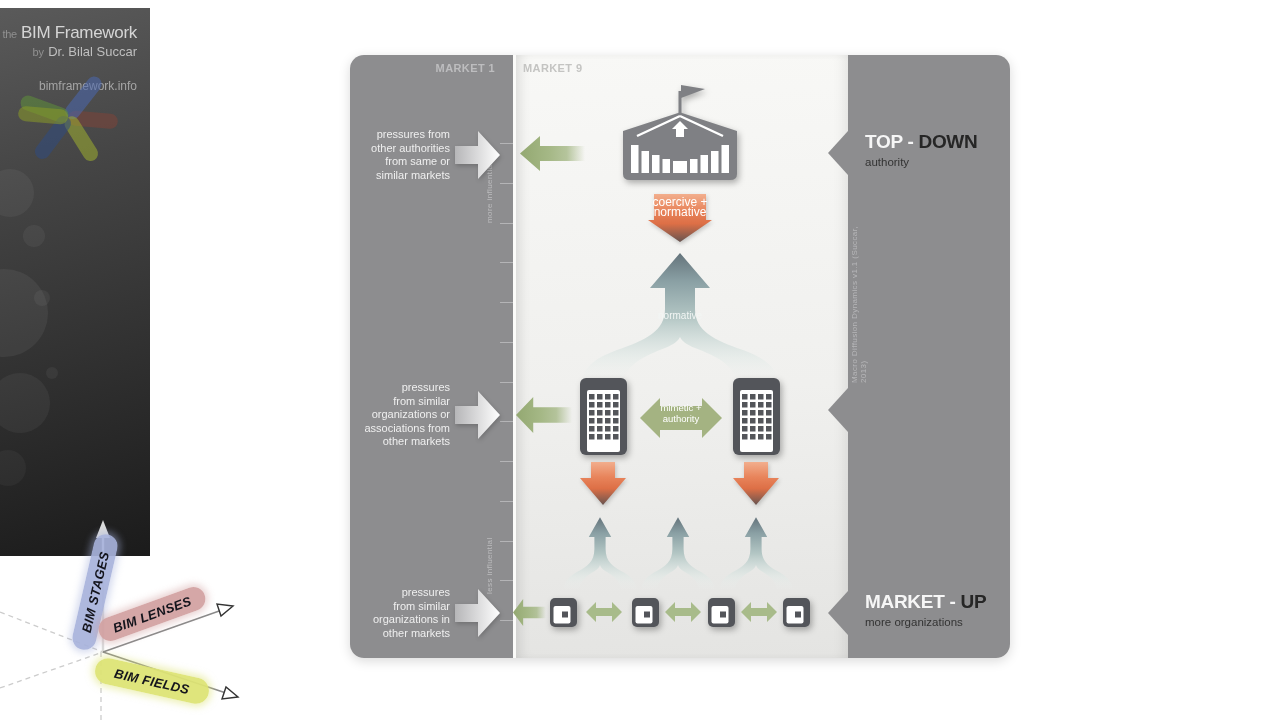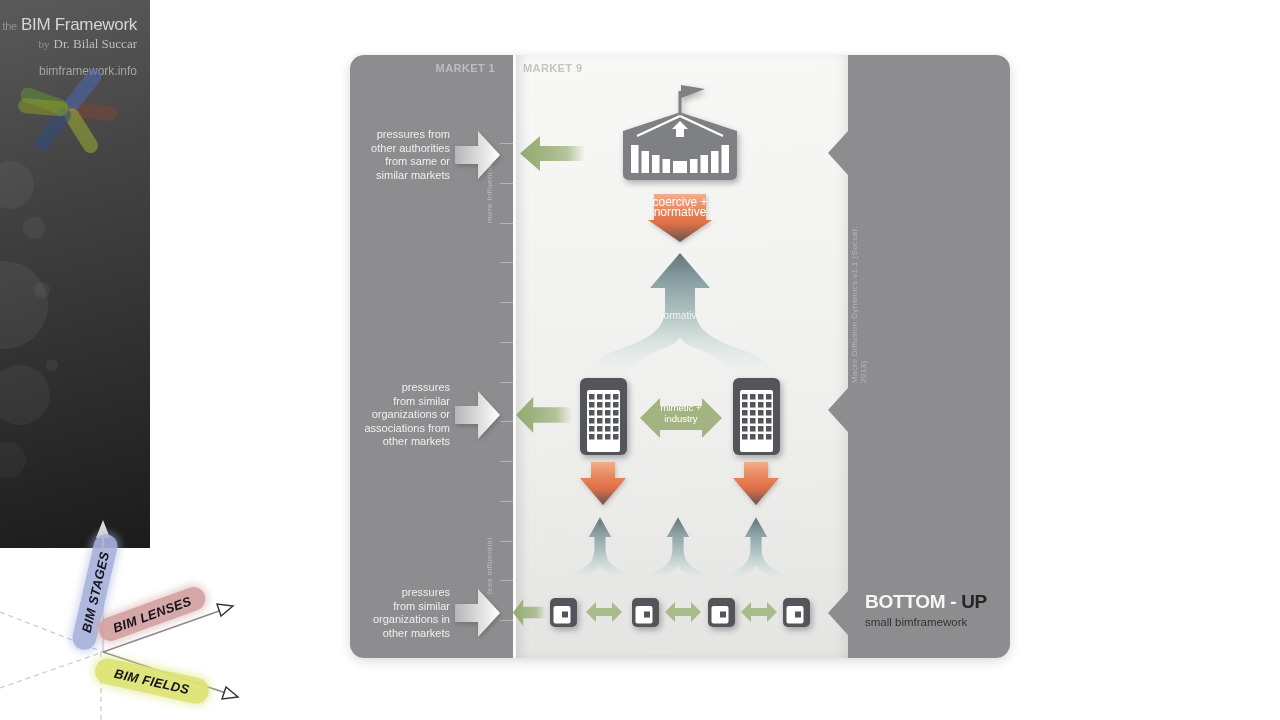--- a/index.html
+++ b/index.html
@@ -2,27 +2,27 @@
 <html><head>
 <meta charset="utf-8">
 <style>
   * { margin:0; padding:0; box-sizing:border-box; }
   html,body { width:1280px; height:720px; background:#ffffff; overflow:hidden;
               font-family:"Liberation Sans", sans-serif; }
   .abs { position:absolute; }
   .pre { white-space:pre-line; }
 
   
-  #sidebar { position:absolute; left:0; top:0; width:150px; height:548px;
+  #sidebar { position:absolute; left:0; top:8px; width:150px; height:548px;
              background:linear-gradient(165deg,#5a5a5a 0%,#454545 30%,#333333 60%,#1b1b1b 100%); }
   #brand { position:absolute; top:14px; right:13px; text-align:right; line-height:1.25; }
   #brand .l1 { color:#d5d5d5; font-size:17px; letter-spacing:-0.3px; }
   #brand .l1 .sm, #brand .l2 .sm { color:#909090; font-size:11px; margin-right:4px; }
-  #brand .l2 { color:#bfbfbf; font-size:13px; margin-top:1px;font-family:Liberation Serif, serif; }
-  #brand .l3 { color:#a5a5a5; font-size:12px; margin-top:11px; }
+  #brand .l2 { color:#bfbfbf; font-size:13px; margin-top:1px; }
+  #brand .l3 { color:#a5a5a5; font-size:12px; margin-top:18px; }
   .petal { position:absolute; left:68px; top:102px; width:50px; height:15px;
            border-radius:9px; transform-origin:0 50%; opacity:.55; }
 
   
   #axes { position:absolute; left:0; top:500px; width:260px; height:220px; }
   .pill { position:absolute; display:flex; align-items:center; justify-content:center;
           border-radius:14px; font-style:italic; font-weight:bold; font-size:13px;
           color:#14141c; letter-spacing:.3px; }
   #pill-stages { left:36px; top:580px; width:118px; height:24px; transform:rotate(-77deg);
                  background:rgba(167,178,219,.92); box-shadow:0 0 7px 3px rgba(167,178,219,.45); }
@@ -306,21 +306,21 @@
         <rect x="17" y="56" width="5.5" height="5.5"></rect>
         <rect x="25" y="56" width="5.5" height="5.5"></rect>
         <rect x="33" y="56" width="5.5" height="5.5"></rect>
     </g>
   </svg>
 
   <svg class="abs" style="left:290px; top:341px" width="82" height="44" viewBox="0 0 82 44">
     <polygon points="0,22 20,2 20,10 62,10 62,2 82,22 62,42 62,34 20,34 20,42" fill="#a4b382"></polygon>
   </svg>
   <div class="arrow-text pre" id="txt-mimetic">mimetic +
-industry</div>
+authority</div>
 
   <svg class="abs softshadow" style="left:230px; top:407px" width="46" height="43" viewBox="0 0 46 43">
       <polygon points="11,0 35,0 35,16 46,16 23,43 0,16 11,16" fill="url(#gradOrange)"></polygon>
     </svg>
   <svg class="abs softshadow" style="left:383px; top:407px" width="46" height="43" viewBox="0 0 46 43">
       <polygon points="11,0 35,0 35,16 46,16 23,43 0,16 11,16" fill="url(#gradOrange)"></polygon>
     </svg>
 
   <svg class="abs" style="left:207px; top:461px" width="86" height="74" viewBox="0 0 230 130" preserveAspectRatio="none">
     <path d="M115,2 L145,37 L130,37 L130,58 C130,80 149,89 178,99 C202,108 211,117 213,130 L171,130 C169,114 151,105 130,97 C121,93.5 117,90 115,86 C113,90 109,93.5 100,97 C79,105 61,114 59,130 L17,130 C19,117 28,108 52,99 C81,89 100,80 100,58 L100,37 L85,37 Z" fill="url(#gradMerge)"></path>
@@ -360,17 +360,21 @@
       <polygon points="0,12 10,2 10,8 26,8 26,2 36,12 26,22 26,16 10,16 10,22" fill="#a8bb8a"></polygon>
     </svg>
   <svg class="abs" style="left:391px; top:545px" width="36" height="24" viewBox="0 0 36 24">
       <polygon points="0,12 10,2 10,8 26,8 26,2 36,12 26,22 26,16 10,16 10,22" fill="#a8bb8a"></polygon>
     </svg>
 
   <div class="notch" style="top:76px"></div>
   <div class="notch" style="top:333px"></div>
   <div class="notch" style="top:536px"></div>
 
+  <div class="rlabel" style="top:76px">
+    <div class="title"><span class="main">TOP - </span><span class="accent">DOWN</span></div>
+    <div class="sub pre">authority</div>
+  </div>
   <div class="rlabel" style="top:536px">
-    <div class="title"><span class="main">BOTTOM - </span><span class="accent">UP</span></div>
-    <div class="sub pre">small bimframework</div>
+    <div class="title"><span class="main">MARKET - </span><span class="accent">UP</span></div>
+    <div class="sub pre">more organizations</div>
   </div>
 </div>
 
 </body></html>

